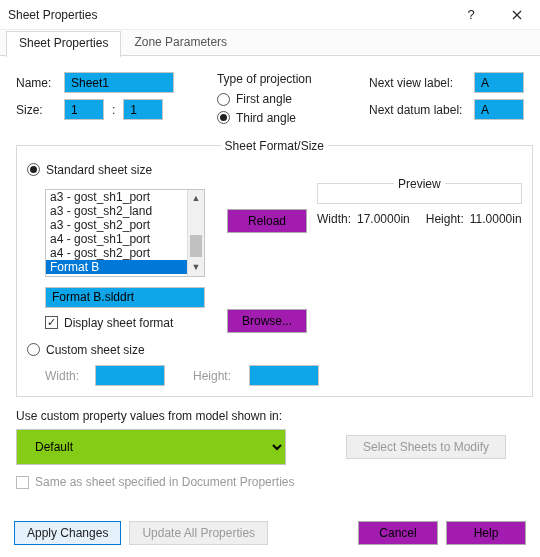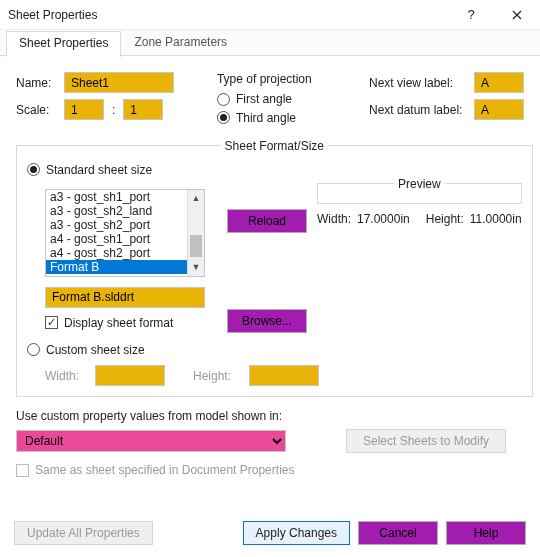--- a/index.html
+++ b/index.html
@@ -49,21 +49,21 @@
   }
   .content {
     padding: 16px 16px 0 16px;
   }
   .row { display:flex; align-items:center; }
   .label { width: 48px; }
   .input {
     border:1px solid #c5c5c5;
     height:21px;
     padding: 2px 6px;
-    background:#eab308;
+    background:#0ea5e9;
     font: inherit;
   }
   .input.small { width:40px; text-align:left; }
   fieldset {
     border:1px solid #d9d9d9;
     margin: 12px 0 0 0;
     padding: 8px 10px 10px 10px;
   }
   legend { padding: 0 4px; font-size:12px;text-align:center; }
   .radio, .check {
@@ -110,25 +110,25 @@
   .listbox-item { padding:0 4px; height:14px; line-height:14px; overflow:hidden; white-space:nowrap; }
   .listbox-item.sel { background:#0078d7; color:#fff; }
   .listbox-scroll {
     width:17px; background:#f0f0f0; border-left:1px solid #ddd;
     display:flex; flex-direction:column;
   }
   .sb-btn { height:17px; display:flex; align-items:center; justify-content:center; font-size:9px; color:#555; }
   .sb-track { flex:1; position:relative; }
   .sb-thumb { position:absolute; left:2px; right:2px; bottom:2px; height:22px; background:#c0c0c0; }
   select.dropdown {
-    width:270px; height:22px;
+    width:270px; height:36px;
     border:1px solid #c5c5c5;
-    background:#ec4899;
+    background:#84cc16;
     font: inherit;
-    padding-left:4px;
+    padding-left:14px;
   }
   .preview {
     border:1px solid #bcbcbc;
     width:160px; height:130px;
     background:#fbf9ee;
     position:relative;
   }
   .preview .pv-title { position:absolute; top:6px; left:6px; font-size:14px; }
   .preview .pv-block {
     position:absolute; bottom:0; right:0;
@@ -167,21 +167,21 @@
 
 <div class="content">
 
   <div style="display:flex; gap:20px;">
     <div style="width:185px;">
       <div class="row" style="margin-bottom:6px;">
         <span class="label">Name:</span>
         <input class="input" style="width: 110px;" value="Sheet1">
       </div>
       <div class="row">
-        <span class="label">Scale:</span>
+        <span class="label">Size:</span>
         <input class="input small" value="1" style="">
         <span style="margin:0 8px">:</span>
         <input class="input small" value="1" style="">
       </div>
     </div>
 
     <div style="width:135px;">
       <div style="margin-bottom:4px;">Type of projection</div>
       <label class="radio">
         <span class="radio-circle"></span>
@@ -285,17 +285,17 @@
       <button class="btn disabled" style="min-width:160px">Select Sheets to Modify</button>
     </div>
     <label class="check gray-label" style="margin-top:10px;">
       <span class="check-box" style="border-color:#bbb"></span>
       <span>Same as sheet specified in Document Properties</span>
     </label>
   </div>
 </div>
 
 <div class="bottom-btns" style="position:absolute; bottom:0; left:0; right:0;">
+  <button class="btn primary">Apply Changes</button>
   <button class="btn disabled left" style="min-width:130px">Update All Properties</button>
-  <button class="btn primary">Apply Changes</button>
   <button class="btn">Cancel</button>
   <button class="btn">Help</button>
 </div>
 
 </body></html>

